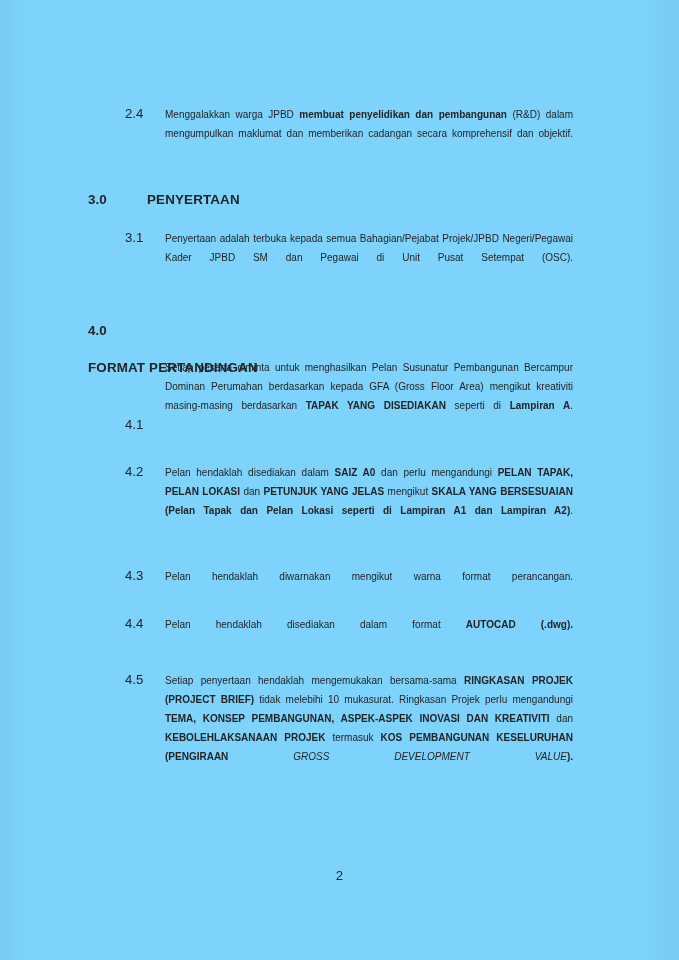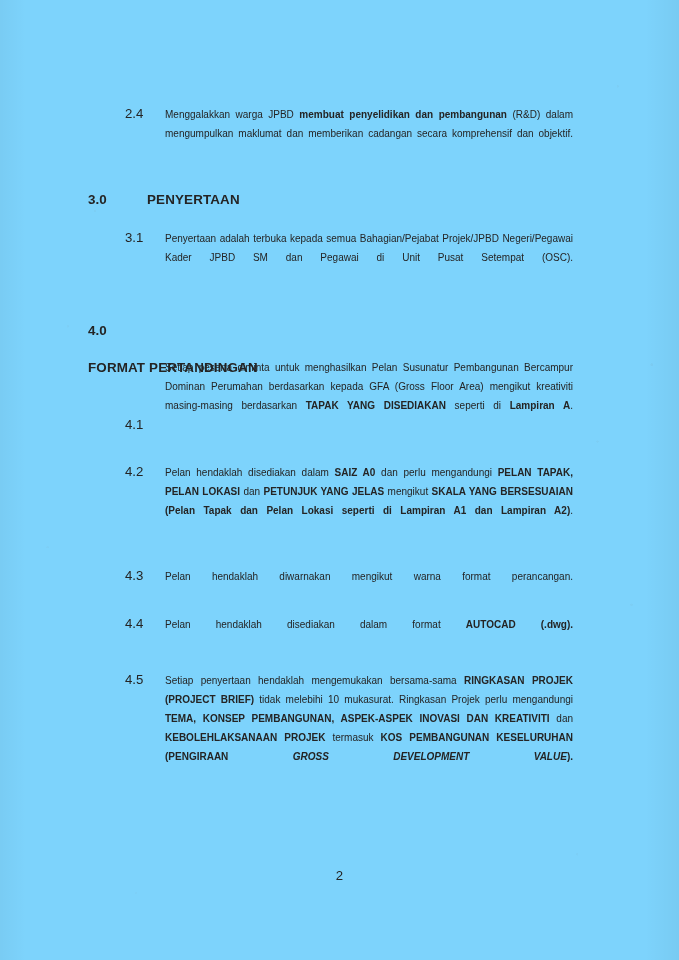--- a/index.html
+++ b/index.html
@@ -100,21 +100,21 @@
   }
   .section .title {
     font-weight: bold;
     font-size: 13.4px;
     line-height: 18px;
     letter-spacing: .15px;
     white-space: nowrap;
   }
 
   b, .b { font-weight: bold; }
-  .bi { font-weight: bold; font-style: italic; }
+  .bi { font-weight: normal; font-style: italic; }
 
   .page-number {
     position: absolute;
     left: 0;
     width: 679px;
     top: 868px;
     text-align: center;
     font-size: 13.2px;
   }
 

